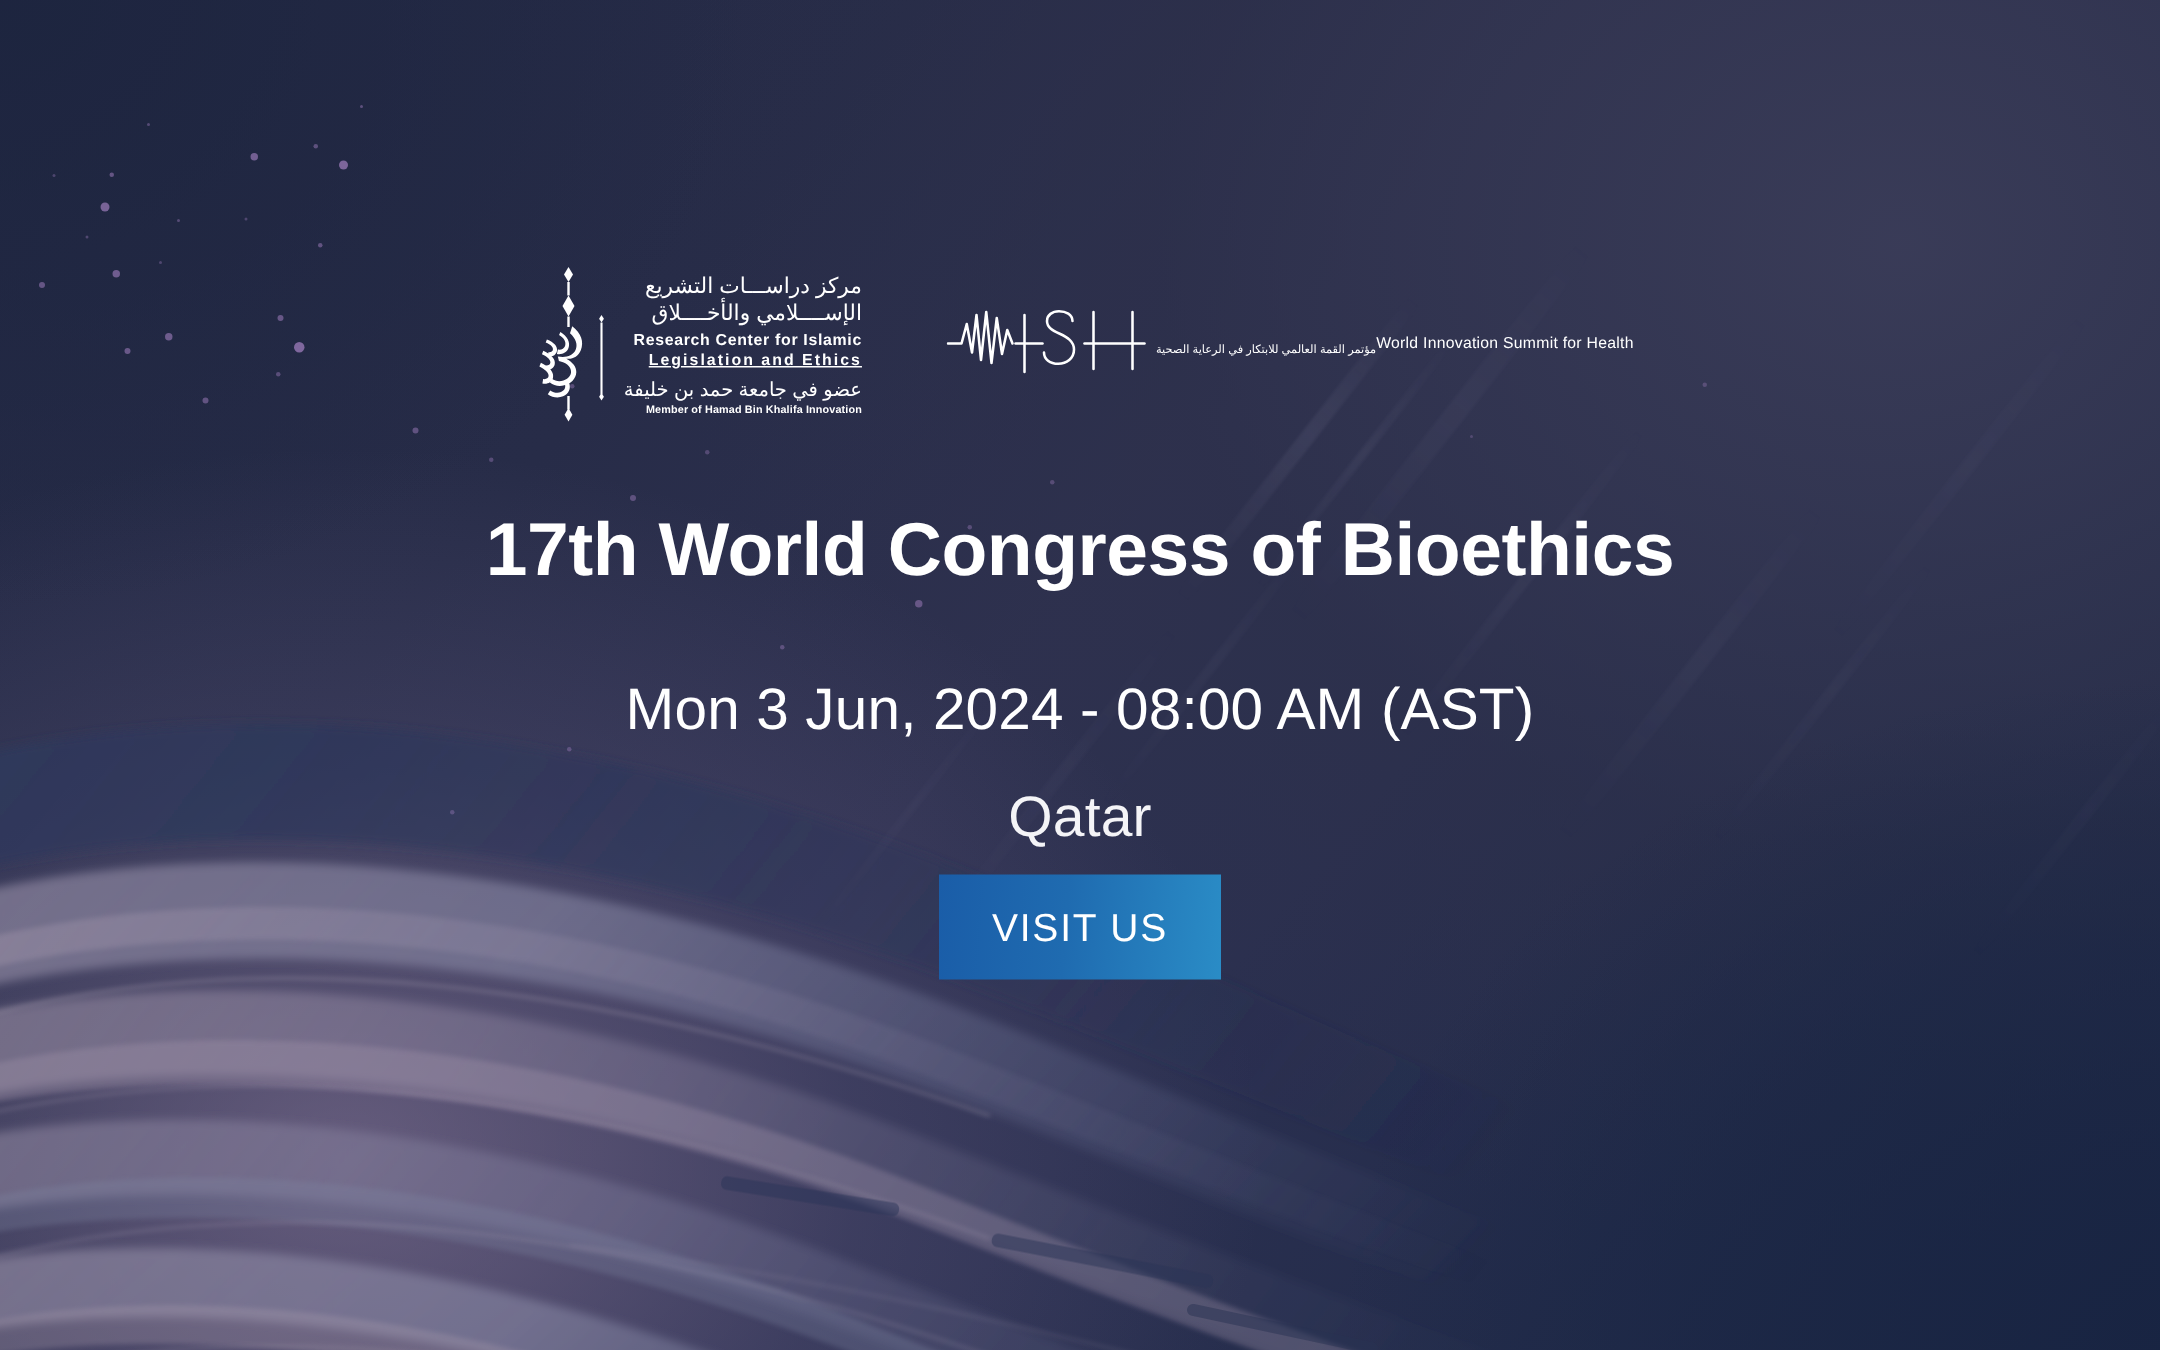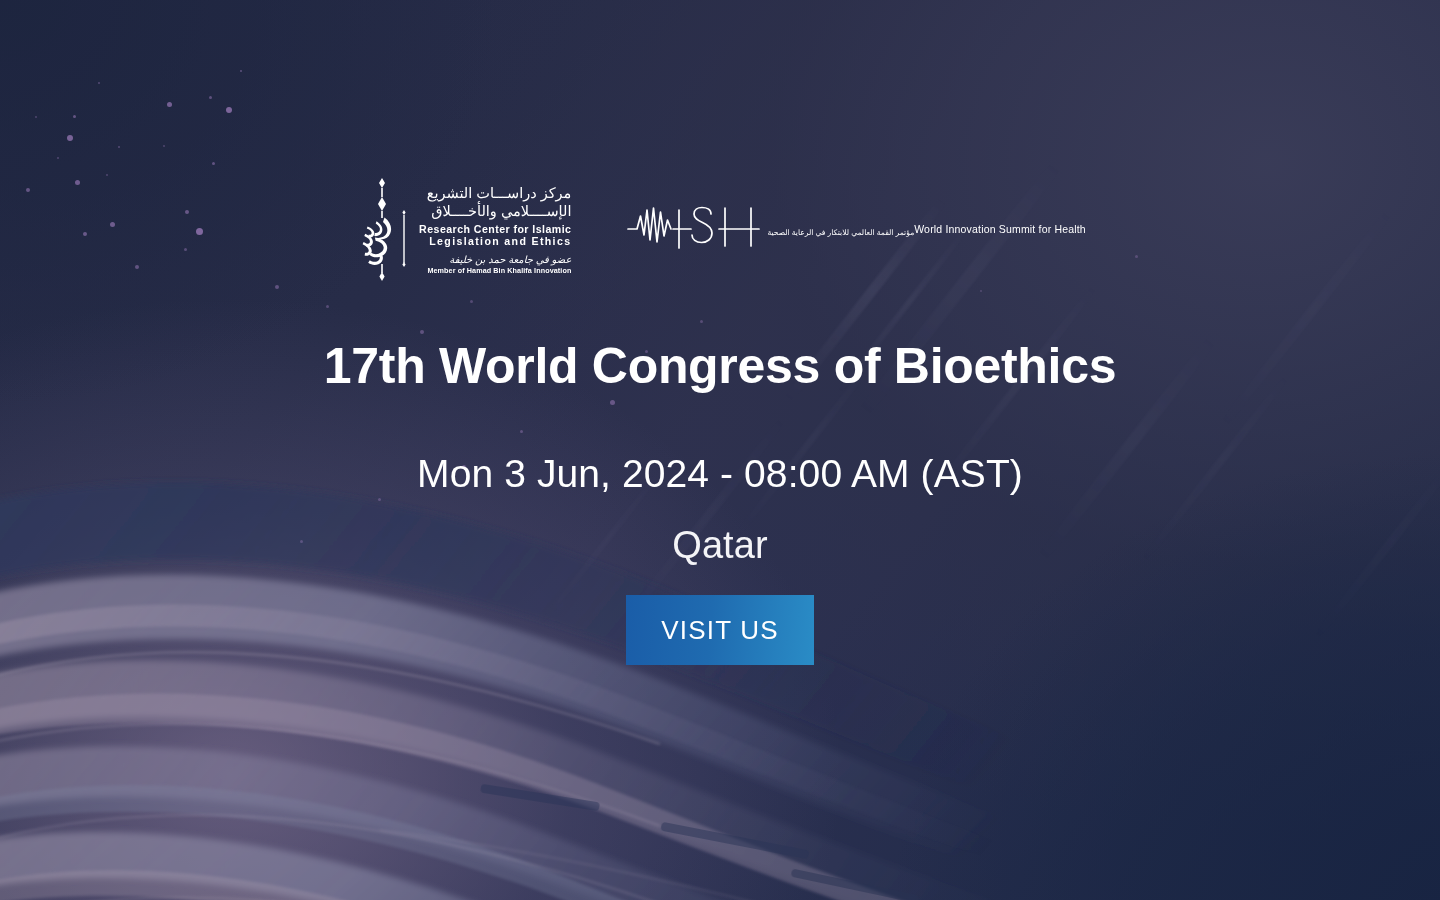--- a/index.html
+++ b/index.html
@@ -118,28 +118,27 @@
     margin-bottom: 1px;
     text-align: center;
   }
   .cile-ar-2 { margin-bottom: 3px; }
   .cile-en {
     font-size: 10.6px;
     font-weight: bold;
     letter-spacing: .45px;
     white-space: nowrap;
   }
-  .cile-en-2 { letter-spacing: 1.35px; }
+  .cile-en-2 { letter-spacing: 1.35px; text-decoration: underline; }
   .cile-sub-ar {
-    font-size: 10px;
+    font-size: 13px;
     direction: rtl;
     letter-spacing: .8px;
     margin-top: 6px;
     white-space: nowrap;
-    font-style: italic;
   }
   .cile-sub-en {
     font-size: 7.2px;
     font-weight: bold;
     letter-spacing: .1px;
     white-space: nowrap;
     margin-top: 1px;
   }
 
   
@@ -191,21 +190,21 @@
     margin-top: 28px;
     color: #f4f4f7;
     font-size: 38px;
     font-weight: 300;
     letter-spacing: .1px;
     text-align: left;
   }
 
   
   .cta {
-    margin-top: 28px;
+    margin-top: 16px;
     display: inline-flex;
     align-items: center;
     justify-content: center;
     width: 188px;
     height: 70px;
     border: none;
     border-radius: 0;
     cursor: pointer;
     background: linear-gradient(95deg, #1a5da8 0%, #1f6bb0 45%, #2a8cc6 100%);
     color: #ffffff;

